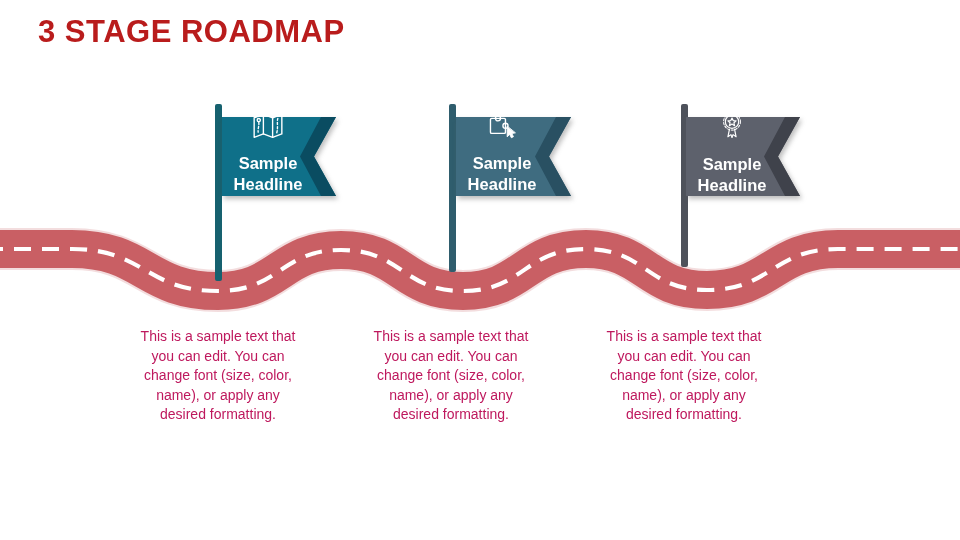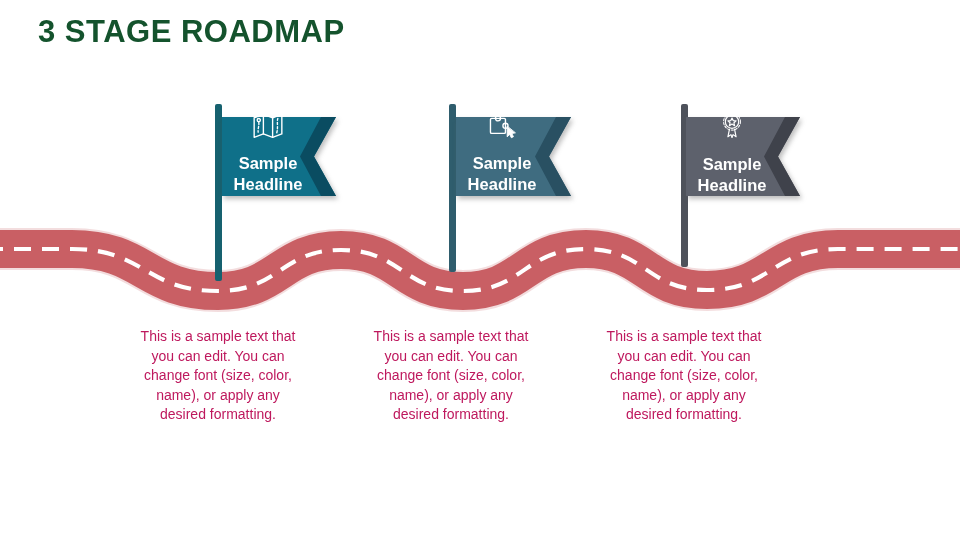--- a/index.html
+++ b/index.html
@@ -10,21 +10,21 @@
     overflow: hidden;
     font-family: "Liberation Sans", "DejaVu Sans", sans-serif;
   }
   .slide-title {
     position: absolute;
     left: 38px; top: 14px;
     margin: 0;
     font-size: 31px;
     font-weight: bold;
     letter-spacing: 0.5px;
-    color: #14532d;
+    color: #b91c1c;
   }
   .scene {
     position: absolute;
     left: 0; top: 0;
     width: 960px; height: 540px;
   }
   .flag-group { filter: drop-shadow(2px 3px 2.5px rgba(90,90,90,0.40)); }
   .flag-content {
     position: absolute;
     top: 117px;

